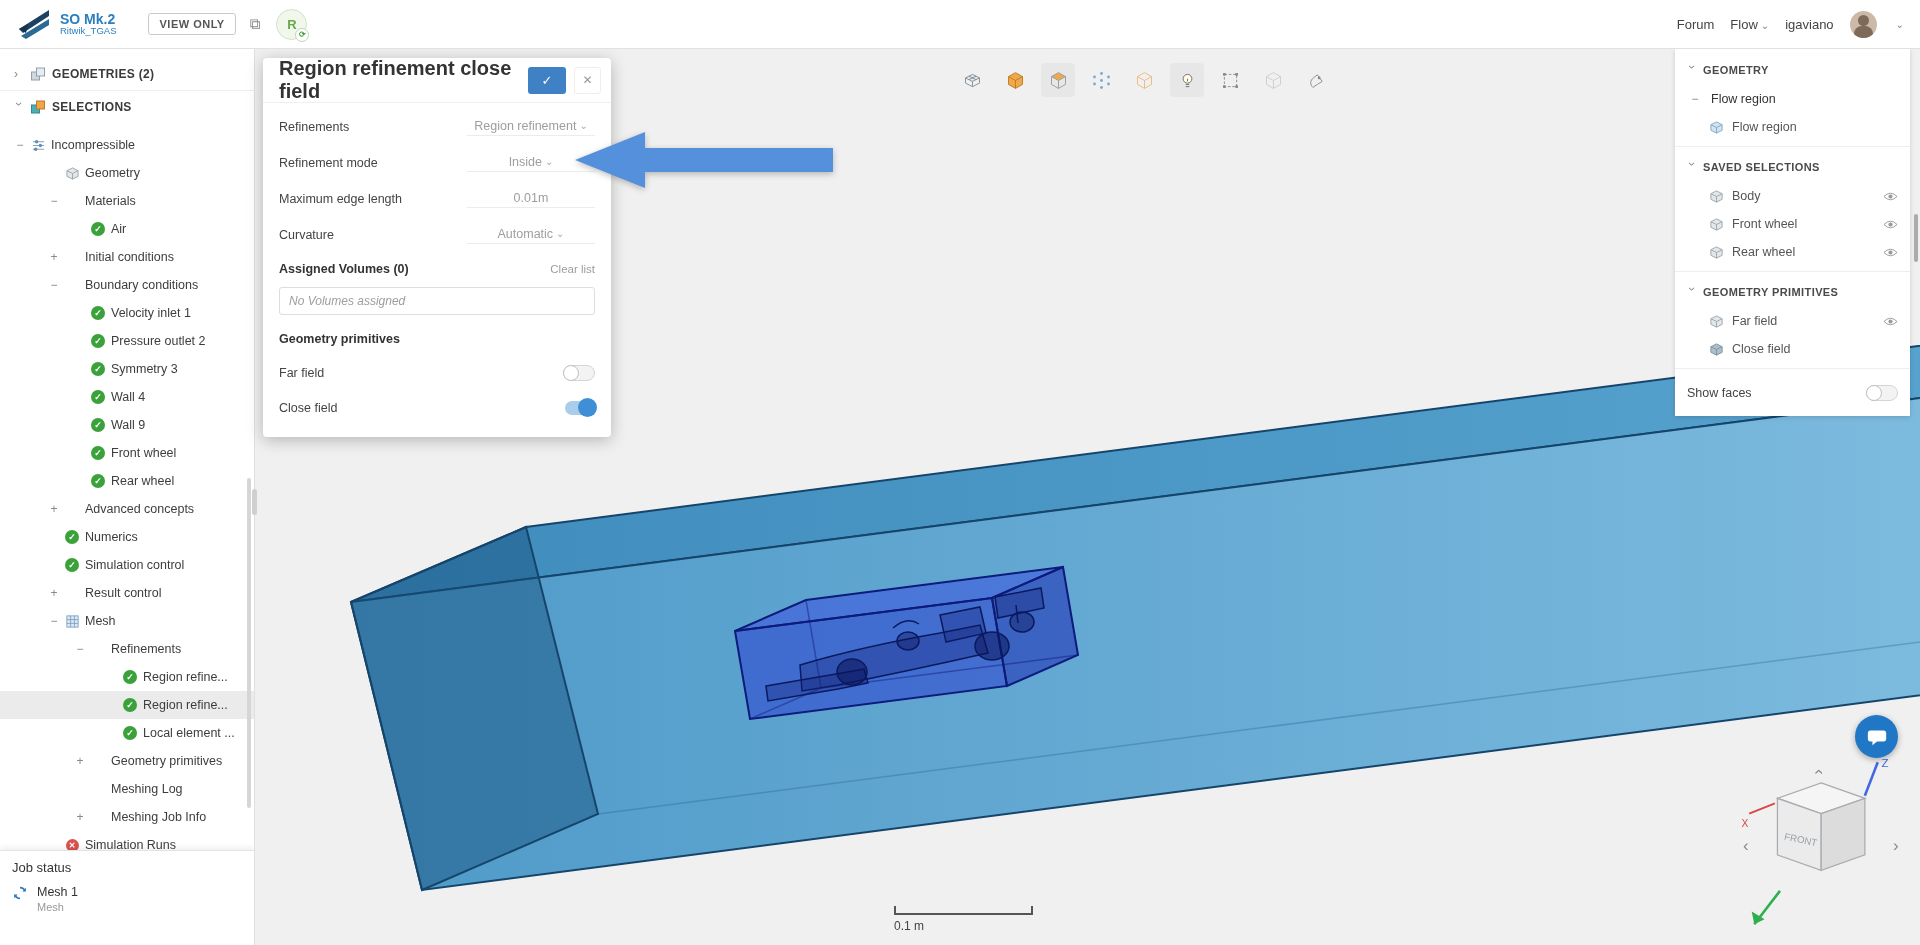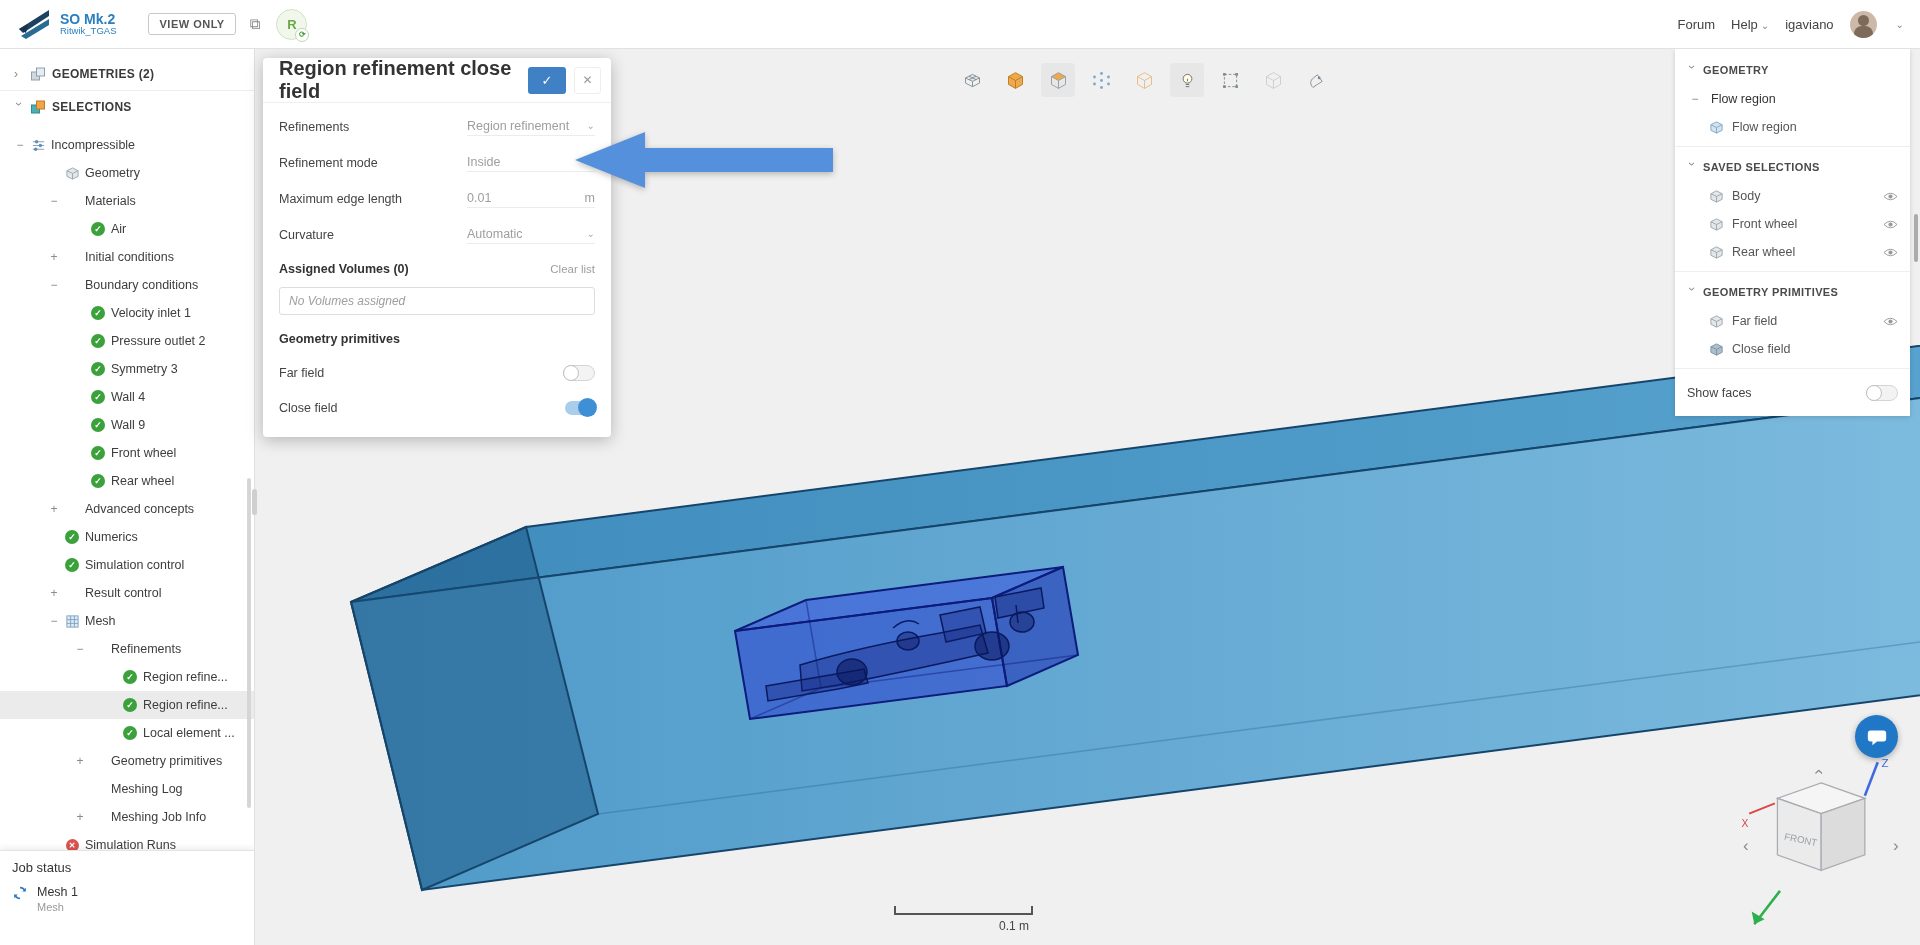--- a/index.html
+++ b/index.html
@@ -57,21 +57,21 @@
   
   .dialog{position:absolute;left:263px;top:58px;width:348px;background:#fff;border-radius:4px;
           box-shadow:0 3px 16px rgba(0,0,0,.25);z-index:22}
   .dlg-head{height:44px;display:flex;align-items:center;padding:0 10px 0 16px;border-bottom:1px solid #efefef;gap:8px}
   .dlg-title{flex:1;font-size:20px;font-weight:bold;color:#333}
   .dlg-ok{width:38px;height:27px;background:#3f81c4;border:none;border-radius:3px;color:#fff;font-size:13px;cursor:pointer}
   .dlg-x{width:27px;height:27px;background:#fff;border:1px solid #eee;border-radius:3px;color:#999;font-size:12px;cursor:pointer}
   .dlg-body{padding:6px 16px 12px}
   .frow{display:flex;align-items:center;height:36px}
   .flabel{flex:1;font-size:12.5px;color:#444}
-  .fselect,.ffield{width:128px;display:flex;align-items:center;justify-content:space-between;
+  .fselect,.ffield{width:128px;display:flex;align-items:center;justify-content:center;
           font-size:12.5px;color:#9e9e9e;border-bottom:1px solid #ececec;padding-bottom:2px}
   .fselect .caret{font-size:10px;color:#aaa}
   .funit{color:#9e9e9e}
   .frow.bold .flabel{font-weight:bold;color:#333}
   .clearlist{font-size:11.5px;color:#9e9e9e;cursor:pointer}
   .emptybox{border:1px solid #ddd;border-radius:3px;height:26px;line-height:26px;padding-left:9px;
             font-size:12px;font-style:italic;color:#9e9e9e;margin:2px 0 8px}
   .toggle{width:30px;height:14px;border-radius:8px;position:relative;flex:none;cursor:pointer}
   .toggle.off{background:#f3f3f3;border:1px solid #d5d5d5}
   .toggle.off .knob{position:absolute;left:-1px;top:-1px;width:14px;height:14px;border-radius:50%;background:#fff;border:1px solid #c0c0c0}
@@ -94,21 +94,21 @@
   .rp-row .eye{margin-left:auto}
   .rp-sub{padding-left:34px}
   .rp-div{border-top:1px solid #eee;margin:5px 0}
   .rp-parent{font-size:12.5px;color:#333}
   .showfaces{height:38px;display:flex;align-items:center;justify-content:space-between;padding:0 12px;font-size:12.5px;color:#444}
   .rp-scroll{position:absolute;left:1914px;top:214px;width:4px;height:48px;background:#ababab;border-radius:2px;z-index:25}
   
   .scene{position:absolute;left:0;top:0;z-index:1}
   .scalebar{position:absolute;left:894px;top:906px;width:135px;height:7px;border-left:2px solid #555;
             border-right:2px solid #555;border-bottom:2px solid #555;z-index:5}
-  .scalelabel{position:absolute;left:894px;top:919px;width:135px;text-align:right;font-size:12px;color:#444;z-index:5}
+  .scalelabel{position:absolute;left:894px;top:919px;width:135px;text-align:left;font-size:12px;color:#444;z-index:5}
   .navcube{position:absolute;left:1735px;top:752px;width:180px;height:180px;z-index:6}
   .navchev{position:absolute;color:#8a8a8a;font-size:17px;z-index:7;cursor:pointer}
   .chat{position:absolute;left:1855px;top:715px;width:43px;height:43px;border-radius:50%;background:#2077c6;
         display:flex;align-items:center;justify-content:center;box-shadow:0 2px 6px rgba(0,0,0,.3);z-index:10;cursor:pointer}
 </style>
 </head>
 <body>
 
 <svg width="0" height="0" style="position:absolute">
   <defs>
@@ -255,21 +255,21 @@
     <div class="t2">Ritwik_TGAS</div>
   </div>
   <div class="viewonly">VIEW ONLY</div>
   <div class="shareic">⧉</div>
   <div class="wsavatar">
     <span>R</span>
     <span class="sync">⟳</span>
   </div>
   <div class="tb-right">
     <span>Forum</span>
-    <span><span>Help</span><span class="caret">⌄</span></span>
+    <span><span>Flow</span><span class="caret">⌄</span></span>
     <span>igaviano</span>
     <span class="useravatar"></span>
     <span class="caret">⌄</span>
   </div>
 </div>
 
 <div class="sidebar">
   <div class="sb-head sb-geo">
     <span class="chev">›</span>
     <svg class="i16">

